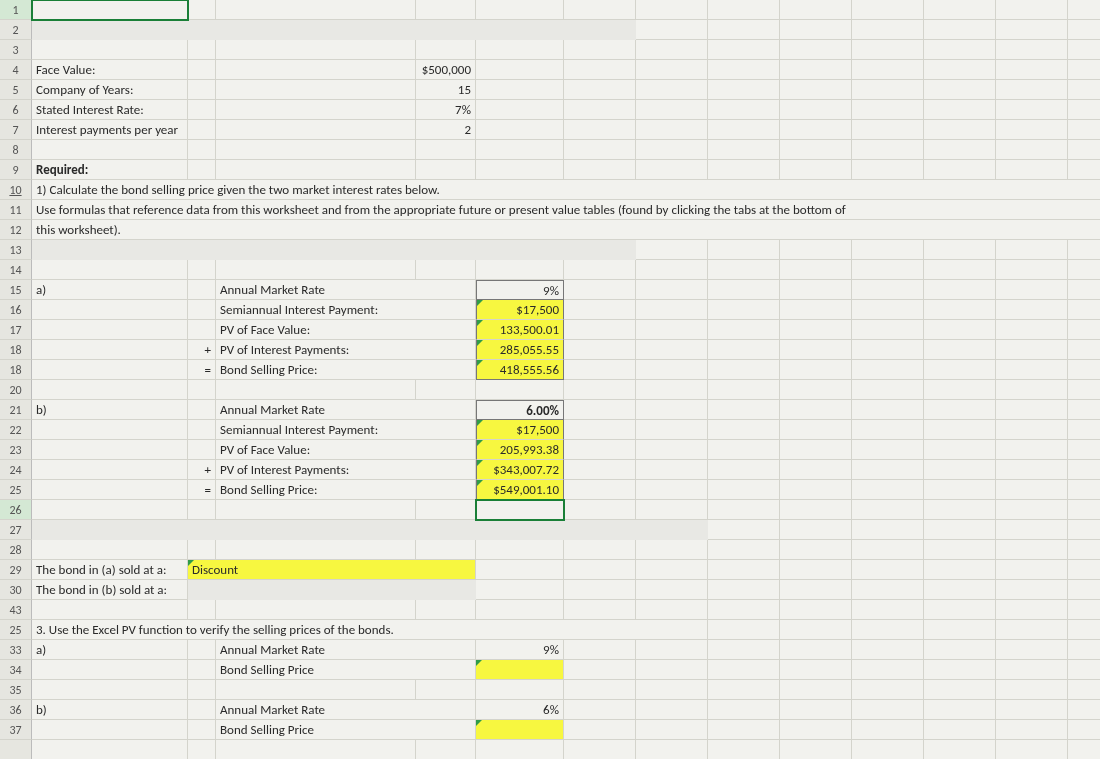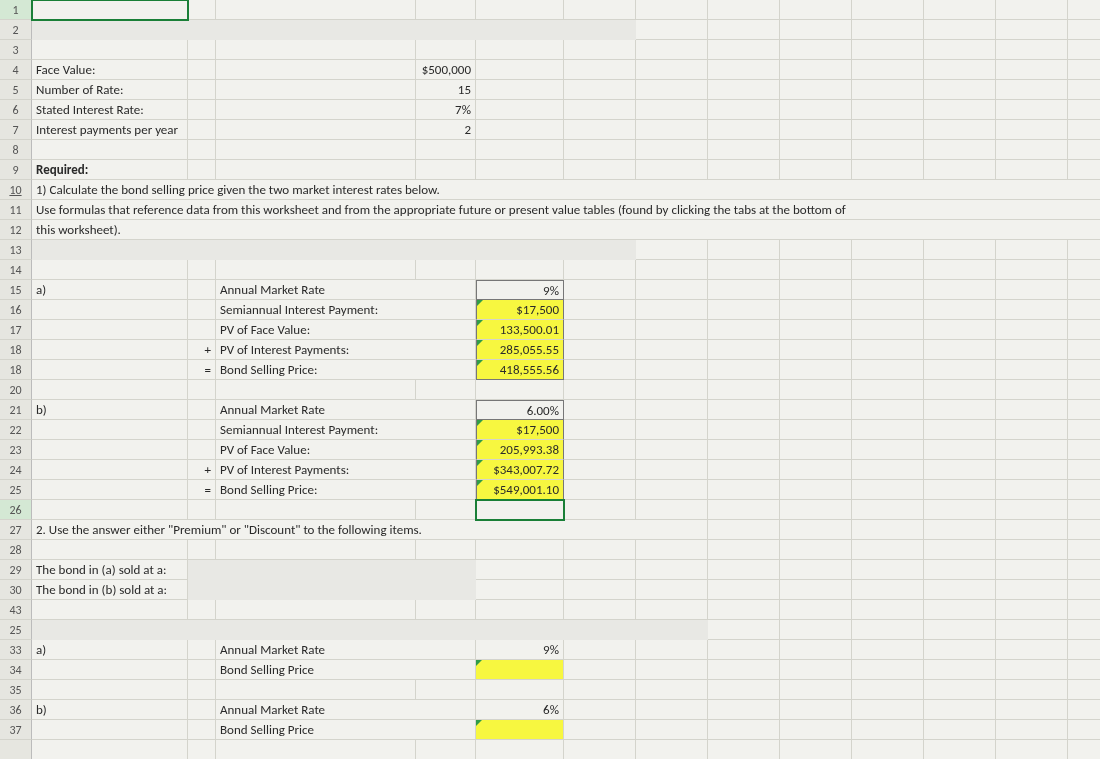--- a/index.html
+++ b/index.html
@@ -106,21 +106,21 @@
     <div class="cell " id="R4C5" style="grid-area: 4 / 6;"></div>
     <div class="cell " id="R4C6" style="grid-area: 4 / 7;"></div>
     <div class="cell " id="R4C7" style="grid-area: 4 / 8;"></div>
     <div class="cell " id="R4C8" style="grid-area: 4 / 9;"></div>
     <div class="cell " id="R4C9" style="grid-area: 4 / 10;"></div>
     <div class="cell " id="R4C10" style="grid-area: 4 / 11;"></div>
     <div class="cell " id="R4C11" style="grid-area: 4 / 12;"></div>
     <div class="cell " id="R4C12" style="grid-area: 4 / 13;"></div>
     <div class="cell " id="R4C13" style="grid-area: 4 / 14;"></div>
     <div class="cell rownum" style="grid-area: 5 / 1;">5</div>
-    <div class="cell " id="R5C1" style="grid-area: 5 / 2;">Number of Rate:</div>
+    <div class="cell " id="R5C1" style="grid-area: 5 / 2;">Company of Years:</div>
     <div class="cell " id="R5C2" style="grid-area: 5 / 3;"></div>
     <div class="cell " id="R5C3" style="grid-area: 5 / 4;"></div>
     <div class="cell  r" id="R5C4" style="grid-area: 5 / 5;">15</div>
     <div class="cell " id="R5C5" style="grid-area: 5 / 6;"></div>
     <div class="cell " id="R5C6" style="grid-area: 5 / 7;"></div>
     <div class="cell " id="R5C7" style="grid-area: 5 / 8;"></div>
     <div class="cell " id="R5C8" style="grid-area: 5 / 9;"></div>
     <div class="cell " id="R5C9" style="grid-area: 5 / 10;"></div>
     <div class="cell " id="R5C10" style="grid-area: 5 / 11;"></div>
     <div class="cell " id="R5C11" style="grid-area: 5 / 12;"></div>
@@ -286,21 +286,21 @@
     <div class="cell " id="R20C8" style="grid-area: 20 / 9;"></div>
     <div class="cell " id="R20C9" style="grid-area: 20 / 10;"></div>
     <div class="cell " id="R20C10" style="grid-area: 20 / 11;"></div>
     <div class="cell " id="R20C11" style="grid-area: 20 / 12;"></div>
     <div class="cell " id="R20C12" style="grid-area: 20 / 13;"></div>
     <div class="cell " id="R20C13" style="grid-area: 20 / 14;"></div>
     <div class="cell rownum" style="grid-area: 21 / 1;">21</div>
     <div class="cell " id="R21C1" style="grid-area: 21 / 2;">b)</div>
     <div class="cell " id="R21C2" style="grid-area: 21 / 3;"></div>
     <div class="cell " id="R21C3" style="grid-area: 21 / 4 / auto / span 2;">Annual Market Rate</div>
-    <div class="cell  r thin-bot thin-top thin-left thin-right" id="R21C5" style="grid-area: 21 / 6;">6.00%</div>
+    <div class="cell  r thin-bot thin-top thin-left thin-right" id="R21C5" style="grid-area: 21 / 6; font-weight: bold;">6.00%</div>
     <div class="cell " id="R21C6" style="grid-area: 21 / 7;"></div>
     <div class="cell " id="R21C7" style="grid-area: 21 / 8;"></div>
     <div class="cell " id="R21C8" style="grid-area: 21 / 9;"></div>
     <div class="cell " id="R21C9" style="grid-area: 21 / 10;"></div>
     <div class="cell " id="R21C10" style="grid-area: 21 / 11;"></div>
     <div class="cell " id="R21C11" style="grid-area: 21 / 12;"></div>
     <div class="cell " id="R21C12" style="grid-area: 21 / 13;"></div>
     <div class="cell " id="R21C13" style="grid-area: 21 / 14;"></div>
     <div class="cell rownum" style="grid-area: 22 / 1;">22</div>
     <div class="cell " id="R22C1" style="grid-area: 22 / 2;"></div>
@@ -362,21 +362,20 @@
     <div class="cell  sel" id="R26C5" style="grid-area: 26 / 6;"></div>
     <div class="cell " id="R26C6" style="grid-area: 26 / 7;"></div>
     <div class="cell " id="R26C7" style="grid-area: 26 / 8;"></div>
     <div class="cell " id="R26C8" style="grid-area: 26 / 9;"></div>
     <div class="cell " id="R26C9" style="grid-area: 26 / 10;"></div>
     <div class="cell " id="R26C10" style="grid-area: 26 / 11;"></div>
     <div class="cell " id="R26C11" style="grid-area: 26 / 12;"></div>
     <div class="cell " id="R26C12" style="grid-area: 26 / 13;"></div>
     <div class="cell " id="R26C13" style="grid-area: 26 / 14;"></div>
     <div class="cell rownum" style="grid-area: 27 / 1;">27</div>
-    <div class="cell " id="R27C1" style="grid-area: 27 / 2 / auto / span 7;">2. Use the answer either "Premium" or "Discount" to the following items.</div>
     <div class="cell " id="R27C8" style="grid-area: 27 / 9;"></div>
     <div class="cell " id="R27C9" style="grid-area: 27 / 10;"></div>
     <div class="cell " id="R27C10" style="grid-area: 27 / 11;"></div>
     <div class="cell " id="R27C11" style="grid-area: 27 / 12;"></div>
     <div class="cell " id="R27C12" style="grid-area: 27 / 13;"></div>
     <div class="cell " id="R27C13" style="grid-area: 27 / 14;"></div>
     <div class="cell rownum" style="grid-area: 28 / 1;">28</div>
     <div class="cell " id="R28C1" style="grid-area: 28 / 2;"></div>
     <div class="cell " id="R28C2" style="grid-area: 28 / 3;"></div>
     <div class="cell " id="R28C3" style="grid-area: 28 / 4;"></div>
@@ -385,20 +384,21 @@
     <div class="cell " id="R28C6" style="grid-area: 28 / 7;"></div>
     <div class="cell " id="R28C7" style="grid-area: 28 / 8;"></div>
     <div class="cell " id="R28C8" style="grid-area: 28 / 9;"></div>
     <div class="cell " id="R28C9" style="grid-area: 28 / 10;"></div>
     <div class="cell " id="R28C10" style="grid-area: 28 / 11;"></div>
     <div class="cell " id="R28C11" style="grid-area: 28 / 12;"></div>
     <div class="cell " id="R28C12" style="grid-area: 28 / 13;"></div>
     <div class="cell " id="R28C13" style="grid-area: 28 / 14;"></div>
     <div class="cell rownum" style="grid-area: 29 / 1;">29</div>
     <div class="cell " id="R29C1" style="grid-area: 29 / 2;">The bond in (a) sold at a:</div>
+    <div class="cell  hl-green-tri" id="R29C2" style="grid-area: 29 / 3 / auto / span 3;">Discount</div>
     <div class="cell " id="R29C5" style="grid-area: 29 / 6;"></div>
     <div class="cell " id="R29C6" style="grid-area: 29 / 7;"></div>
     <div class="cell " id="R29C7" style="grid-area: 29 / 8;"></div>
     <div class="cell " id="R29C8" style="grid-area: 29 / 9;"></div>
     <div class="cell " id="R29C9" style="grid-area: 29 / 10;"></div>
     <div class="cell " id="R29C10" style="grid-area: 29 / 11;"></div>
     <div class="cell " id="R29C11" style="grid-area: 29 / 12;"></div>
     <div class="cell " id="R29C12" style="grid-area: 29 / 13;"></div>
     <div class="cell " id="R29C13" style="grid-area: 29 / 14;"></div>
     <div class="cell rownum" style="grid-area: 30 / 1;">30</div>
@@ -420,20 +420,21 @@
     <div class="cell " id="R31C5" style="grid-area: 31 / 6;"></div>
     <div class="cell " id="R31C6" style="grid-area: 31 / 7;"></div>
     <div class="cell " id="R31C7" style="grid-area: 31 / 8;"></div>
     <div class="cell " id="R31C8" style="grid-area: 31 / 9;"></div>
     <div class="cell " id="R31C9" style="grid-area: 31 / 10;"></div>
     <div class="cell " id="R31C10" style="grid-area: 31 / 11;"></div>
     <div class="cell " id="R31C11" style="grid-area: 31 / 12;"></div>
     <div class="cell " id="R31C12" style="grid-area: 31 / 13;"></div>
     <div class="cell " id="R31C13" style="grid-area: 31 / 14;"></div>
     <div class="cell rownum" style="grid-area: 32 / 1;">25</div>
+    <div class="cell " id="R32C1" style="grid-area: 32 / 2 / auto / span 7;">3.  Use the Excel PV function to verify the selling prices of the bonds.</div>
     <div class="cell " id="R32C8" style="grid-area: 32 / 9;"></div>
     <div class="cell " id="R32C9" style="grid-area: 32 / 10;"></div>
     <div class="cell " id="R32C10" style="grid-area: 32 / 11;"></div>
     <div class="cell " id="R32C11" style="grid-area: 32 / 12;"></div>
     <div class="cell " id="R32C12" style="grid-area: 32 / 13;"></div>
     <div class="cell " id="R32C13" style="grid-area: 32 / 14;"></div>
     <div class="cell rownum" style="grid-area: 33 / 1;">33</div>
     <div class="cell " id="R33C1" style="grid-area: 33 / 2;">a)</div>
     <div class="cell " id="R33C2" style="grid-area: 33 / 3;"></div>
     <div class="cell " id="R33C3" style="grid-area: 33 / 4 / auto / span 2;">Annual Market Rate</div>

